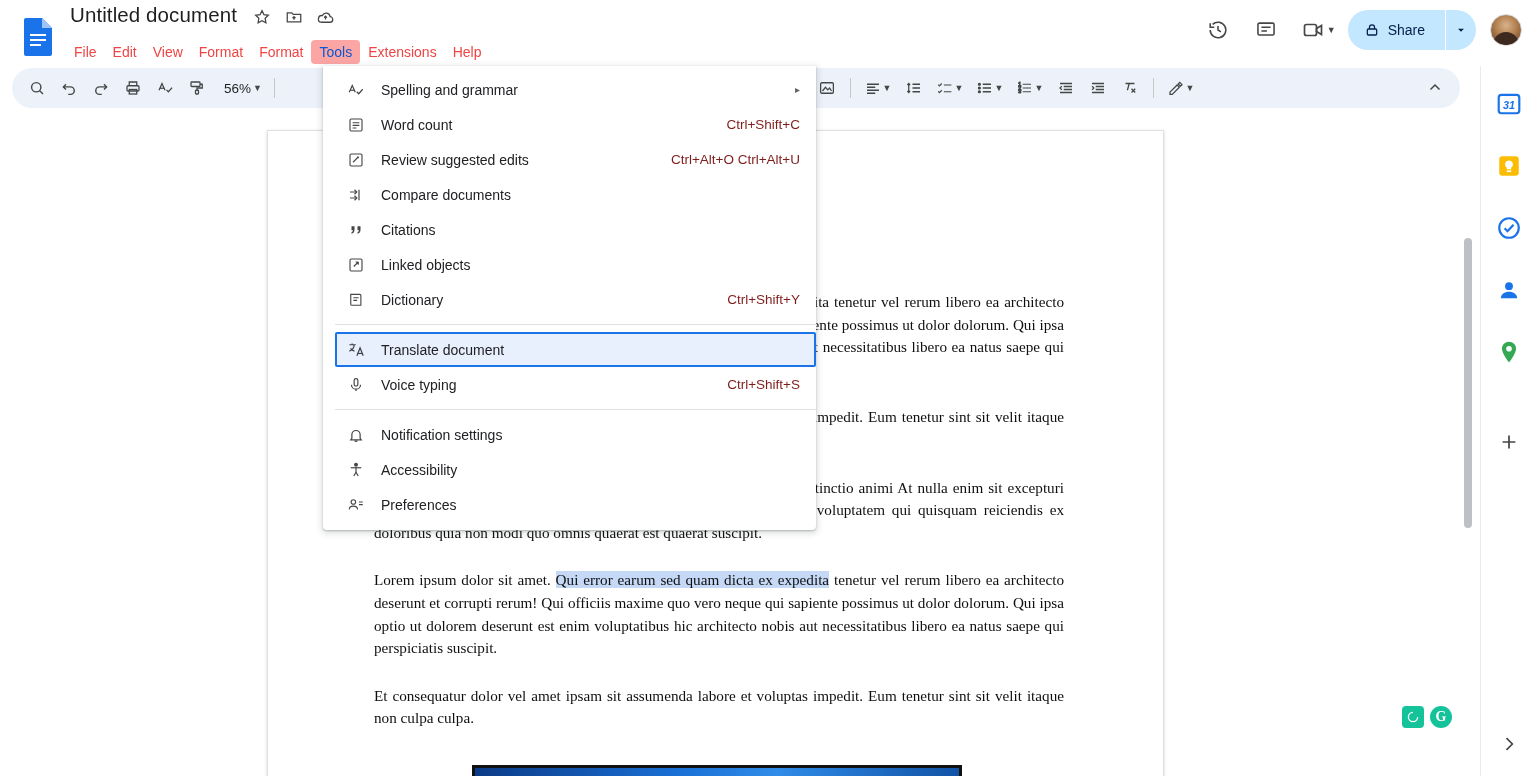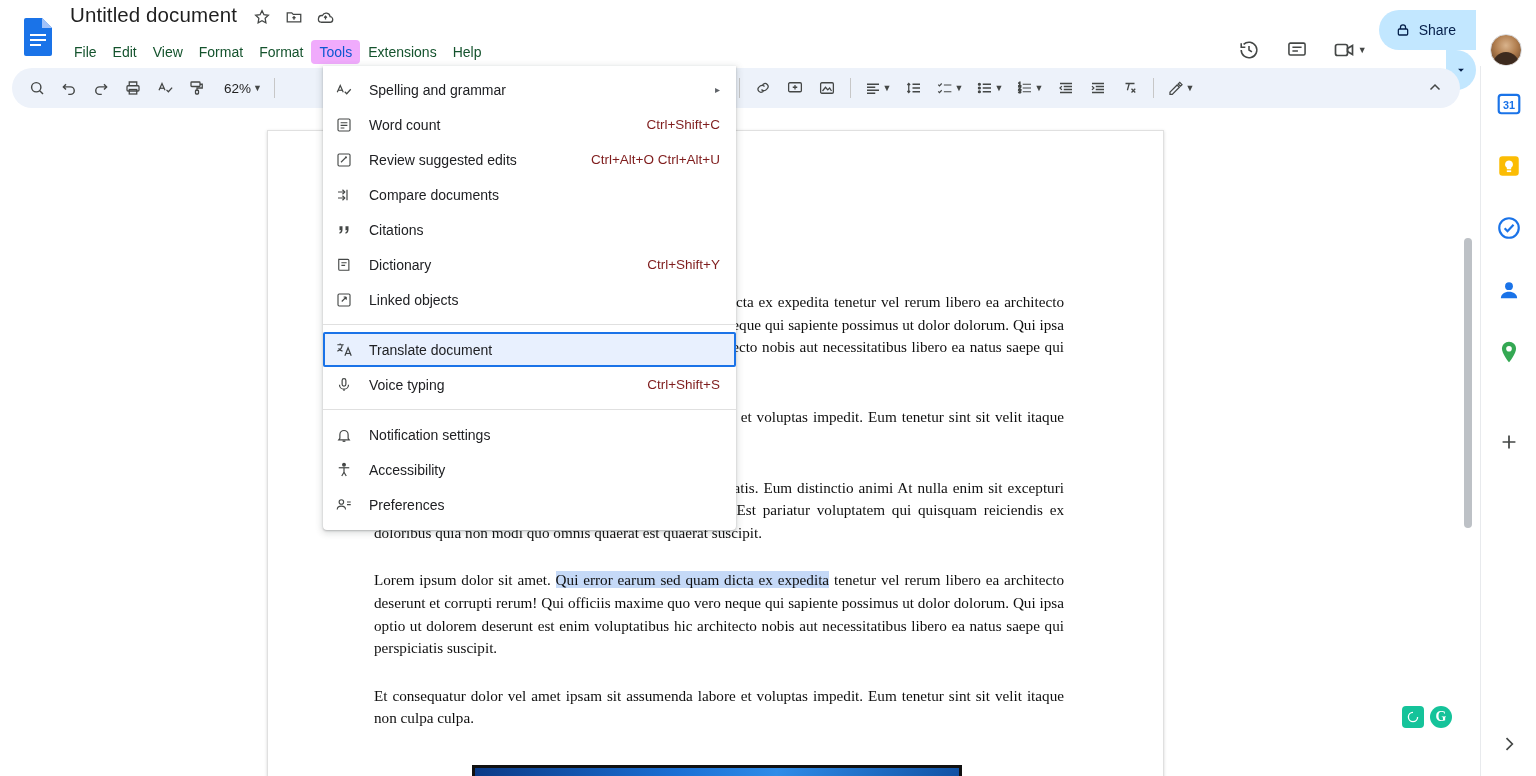--- a/index.html
+++ b/index.html
@@ -22,23 +22,23 @@
   .title-row { position: absolute; left: 66px; top: 2px; display: flex; align-items: flex-end; gap: 10px; }
   .doc-title {
     font-size: 20.5px; color: #1f1f1f; font-weight: 400; letter-spacing: 0.1px;
     padding: 1px 4px; border-radius: 4px; white-space: nowrap;
   }
   .hicon { width: 22px; height: 22px; color: #444746; display:flex; align-items:center; justify-content:center; cursor:pointer; }
   .hicon svg { display:block; }
 
   .menubar { position: absolute; left: 66px; top: 40px; display: flex; align-items: center; gap: 0px; }
   .menu-item {
-    font-size: 14px; color: #14532d; padding: 2px 8px; border-radius: 4px; cursor: pointer; line-height: 20px;
-  }
-  .menu-item.active { background: #f0abfc; color: #0b57d0; }
+    font-size: 14px; color: #ef4444; padding: 2px 8px; border-radius: 4px; cursor: pointer; line-height: 20px;
+  }
+  .menu-item.active { background: #fca5a5; color: #0b57d0; }
 
   .header-right { position: absolute; right: 14px; top: 10px; display: flex; align-items: center; gap: 8px; }
   .round-btn {
     width: 40px; height: 40px; border-radius: 50%; display:flex; align-items:center; justify-content:center;
     color:#444746; cursor:pointer;
   }
   .meet-btn { display:flex; align-items:center; gap:1px; padding: 0 4px 0 8px; height:40px; border-radius:20px; color:#444746; cursor:pointer; }
   .share-btn {
     display:flex; align-items:center; gap:8px; height:40px; padding: 0 20px 0 16px;
     background:#c2e7ff; border-radius: 20px 0 0 20px; color:#041e49; font-size:14px; font-weight:500; cursor:pointer;
@@ -98,40 +98,40 @@
     background: linear-gradient(100deg, #0b3a86 0%, #1a6fd4 40%, #2f8ce8 60%, #0e4c9e 100%);
     border: 3px solid #111;
   }
 
   
   .vscroll { position:absolute; right:6px; top:6px; width:8px; height:290px; background:#bdc1c6; border-radius:4px; }
   .scroll-track { position:absolute; right:0px; top:116px; width:20px; height:660px; background:#fff; }
 
   
   .dropdown {
-    position:absolute; left:323px; top:66px; width:413px; background:#fff;
+    position:absolute; left:323px; top:66px; width:493px; background:#fff;
     box-shadow: 0 2px 6px 2px rgba(60,64,67,.15), 0 1px 2px rgba(60,64,67,.3);
-    border-radius: 0 0 4px 4px; padding: 6px 0 8px 0; z-index: 50;
+    border-radius: 0 0 4px 4px; padding: 6px 0 8px 12px; z-index: 50;
   }
   .mi {
     position:relative; display:flex; align-items:center; height:35px; padding: 0 16px 0 12px; cursor:pointer;
     font-size:14px; color:#202124;
   }
   .mi .mic { width:26px; display:flex; align-items:center; justify-content:flex-start; color:#444746; flex:none; }
   .mi .mlabel { flex: 1; padding-left: 8px; }
   .mi .maccel { color:#7f1d1d; font-size:13.5px; padding-left: 16px; }
   .mi .marrow { color:#5f6368; font-size:10px; padding-left:10px; }
   .mi.highlight {
     background:#e8f0fe; outline: 2px solid #1a73e8; outline-offset:-2px; border-radius:2px;
   }
   .msep { height:1px; background:#e0e0e0; margin: 7px 0; }
 
   
   .right-rail { position:absolute; right:0; top:66px; width:56px; height:710px; background:#fff; border-left:1px solid #e8eaed; }
-  .rr-icon { position:absolute; left:12px; width:32px; height:32px; display:flex; align-items:center; justify-content:center; cursor:pointer; border-radius:50%;}
+  .rr-icon { position:absolute; left:12px; width:32px; height:32px; display:flex; align-items:center; justify-content:center; cursor:pointer; border-radius:50%;font-style:italic;}
   .rr-plus { position:absolute; left:12px; top:360px; width:32px; height:32px; display:flex; align-items:center; justify-content:center; color:#444746; cursor:pointer; }
   .rr-chevron { position:absolute; left:12px; bottom:16px; width:32px; height:32px; display:flex; align-items:center; justify-content:center; color:#444746; cursor:pointer; }
 
   .gram {
     position:absolute; right:84px; bottom:48px; display:flex; align-items:center; gap:6px;
   }
   .gram-badge { width:22px; height:22px; border-radius:4px; background:#15c39a; display:flex; align-items:center; justify-content:center; color:#fff; font-size:12px; }
   .gram-logo { width:22px; height:22px; border-radius:50%; background:#15c39a; display:flex; align-items:center; justify-content:center; color:#fff; font-size:14px; font-weight:700; font-family:"Liberation Serif", serif;}
 </style>
 </head>
@@ -196,21 +196,21 @@
             <path d="M7 9h10M7 13h6"></path>
         </svg>
       </div>
       <div class="meet-btn">
         <svg width="24" height="24" viewBox="0 0 24 24" fill="none" stroke="#444746" stroke-width="1.7">
           <rect x="2.5" y="6.5" width="12" height="11" rx="2"></rect>
             <path d="M14.5 10.5l5-3v9l-5-3z"></path>
         </svg>
         <span class="caret">▼</span>
       </div>
-      <div style="display:flex;align-items:flex-end;flex-direction:column;">
+      <div style="display:flex;align-items:flex-start;">
         <button class="share-btn">
           <span style="display:flex;">
             <svg width="16" height="16" viewBox="0 0 24 24" fill="none" stroke="#041e49" stroke-width="1.9">
               <rect x="5" y="10.5" width="14" height="9" rx="1.6"></rect>
                 <path d="M8.2 10.5V8a3.8 3.8 0 0 1 7.6 0v2.5"></path>
             </svg>
           </span>
           <span>Share</span>
         </button>
         <div class="share-caret">
@@ -258,21 +258,21 @@
     </div>
     <div class="tb">
       <svg width="18" height="18" viewBox="0 0 24 24" fill="none" stroke="#444746" stroke-width="1.7">
           <rect x="4" y="4" width="12" height="6" rx="1"></rect>
           <path d="M16 7h3v5h-7v3"></path>
           <rect x="10" y="15" width="4" height="5" rx="1"></rect>
         </svg>
     </div>
 
     <div class="zoom">
-      <span>62%</span>
+      <span>56%</span>
       <span class="caret">▼</span>
     </div>
     <div class="tb-sep"></div>
 
     <div style="width:320px;flex:none;"></div>
 
     <div class="tb">
         <svg width="18" height="18" viewBox="0 0 24 24" fill="none" stroke="#1f1f1f" stroke-width="1.8">
           <path d="M10 5h6M8 19h6M14 5l-4 14"></path>
         </svg>
@@ -467,36 +467,36 @@
             <path d="M6 7h4v5c0 2.5-1.5 4.3-4 5v-2c1.2-.5 2-1.4 2-2.6H6V7zm8 0h4v5c0 2.5-1.5 4.3-4 5v-2c1.2-.5 2-1.4 2-2.6h-2V7z"></path>
           </svg>
       </span>
       <span class="mlabel">Citations</span>
     </div>
 
 
     <div class="mi">
       <span class="mic">
         <svg width="18" height="18" viewBox="0 0 24 24" fill="none" stroke="#444746" stroke-width="1.5">
+            <rect x="4" y="4" width="16" height="16" rx="1.6"></rect>
+            <path d="M9 14l6-6M15 8h-3.5M15 8v3.5"></path>
+          </svg>
+      </span>
+      <span class="mlabel">Linked objects</span>
+    </div>
+
+    <div class="mi">
+      <span class="mic">
+        <svg width="18" height="18" viewBox="0 0 24 24" fill="none" stroke="#444746" stroke-width="1.5">
             <path d="M5 4.5h12a1.5 1.5 0 0 1 1.5 1.5v13H6.5A1.5 1.5 0 0 1 5 17.5z"></path>
             <path d="M8.5 9h7M8.5 12.5h5"></path>
           </svg>
       </span>
       <span class="mlabel">Dictionary</span>
       <span class="maccel">Ctrl+Shift+Y</span>
-    </div>
-
-    <div class="mi">
-      <span class="mic">
-        <svg width="18" height="18" viewBox="0 0 24 24" fill="none" stroke="#444746" stroke-width="1.5">
-            <rect x="4" y="4" width="16" height="16" rx="1.6"></rect>
-            <path d="M9 14l6-6M15 8h-3.5M15 8v3.5"></path>
-          </svg>
-      </span>
-      <span class="mlabel">Linked objects</span>
     </div>
 
     <div class="msep"></div>
 
     <div class="mi highlight">
       <span class="mic">
         <svg width="19" height="19" viewBox="0 0 24 24" fill="none" stroke="#3c4043" stroke-width="1.5">
             <path d="M3 6h8M6.5 4.5V6M9 6c0 4-3 7-6 8"></path>
             <path d="M4.5 10.5c1.5 2 3 3 5 3.5"></path>
             <path d="M12.5 20l4-10 4 10"></path>

